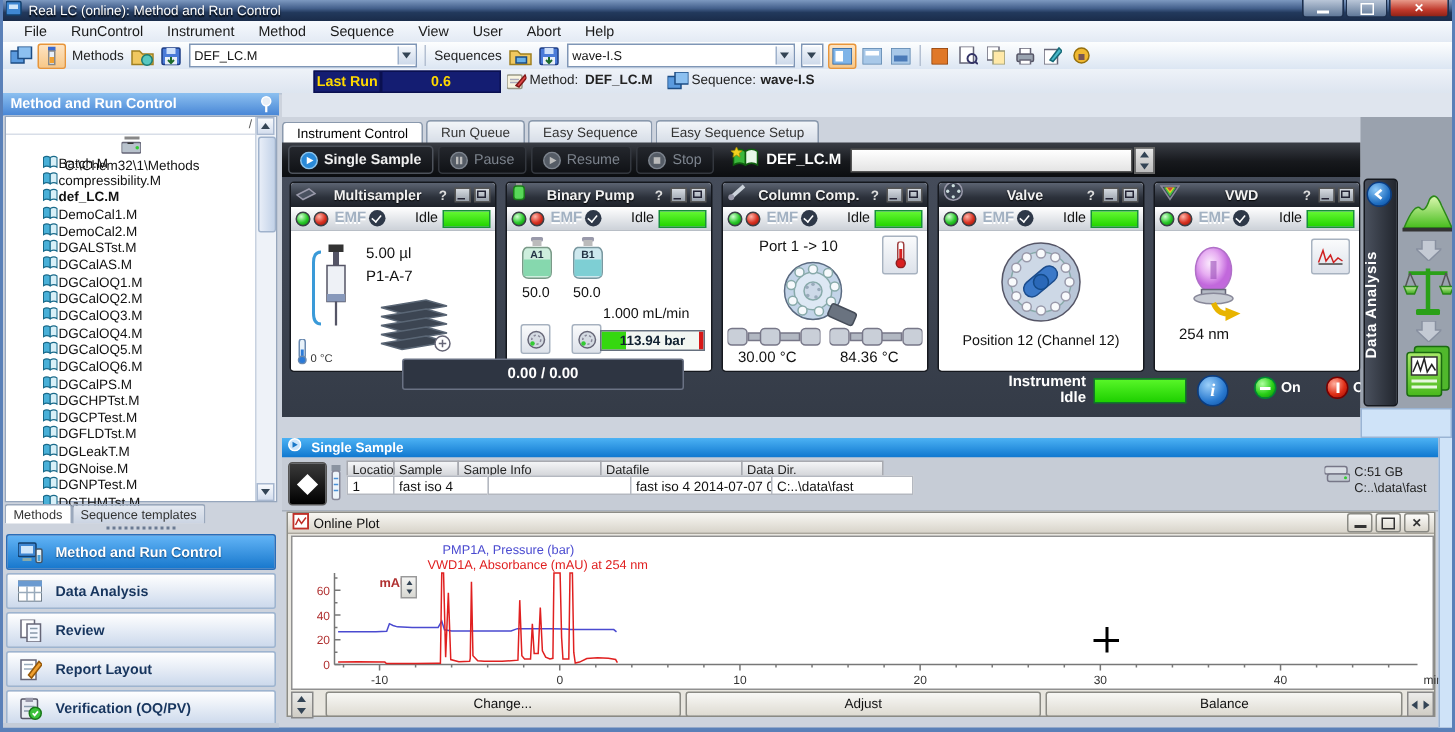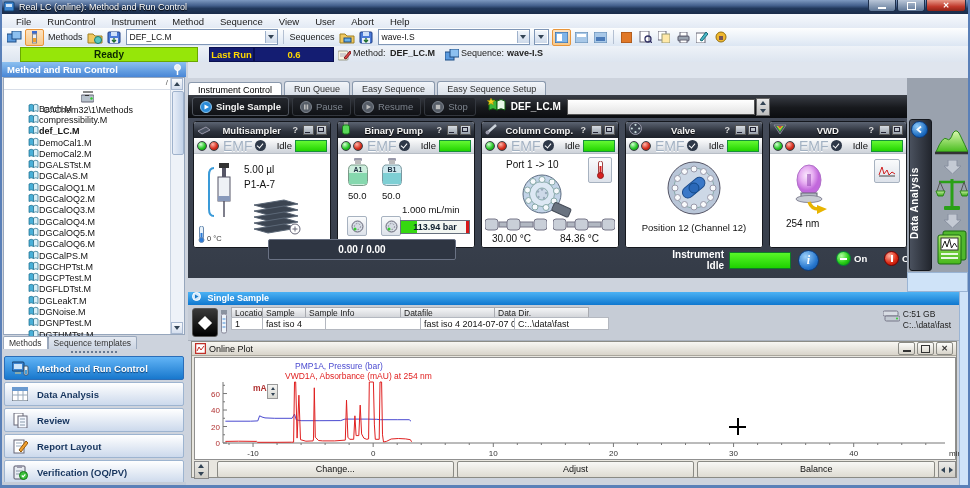--- a/index.html
+++ b/index.html
@@ -81,21 +81,21 @@
   .ptitle{height:16px;background:linear-gradient(#5c6472,#2c313b 60%,#1e222a);display:flex;align-items:center;padding:0 3px;}
   .ptext{flex:1;text-align:center;color:#f2f2f2;font-size:9.5px;font-weight:bold;text-shadow:0 1px 1px #000;}
   .phelp{color:#ddd;font-size:9px;font-weight:bold;margin-right:3px;}
   .pbox{width:9px;height:8px;background:linear-gradient(#d6dbe1,#99a1ab);border:1px solid #555;margin-left:2px;position:relative;}
   .pbox.mn::after{content:"";position:absolute;left:1px;bottom:1px;width:5px;height:1px;background:#223;}
   .pbox.mx::after{content:"";position:absolute;left:1px;top:1px;width:4px;height:3px;border:1px solid #223;}
   .pstatus{height:15px;background:linear-gradient(#ffffff,#cdd2d9);display:flex;align-items:center;padding:0 3px;border-bottom:1px solid #b8bec6;}
   .led{width:10px;height:10px;border-radius:50%;margin-right:2px;border:1px solid #3a3f46;box-sizing:border-box;}
   .led.on{background:radial-gradient(circle at 35% 30%,#d2ffd2,#28c828 55%,#0a7a0a);}
   .led.off{background:radial-gradient(circle at 35% 30%,#ffb4a8,#d83020 55%,#8e1408);}
-  .emf{font-size:14px;font-weight:normal;color:#a2b1c2;text-shadow:0 1px 0 #fff;margin:0 2px;}
+  .emf{font-size:10px;font-weight:bold;color:#a2b1c2;text-shadow:0 1px 0 #fff;margin:0 2px;}
   .chk{width:11px;height:11px;border-radius:50%;background:#2e3848;position:relative;}
   .chk::after{content:"";position:absolute;left:3px;top:2px;width:3px;height:5px;border-right:1.5px solid #fff;border-bottom:1.5px solid #fff;transform:rotate(40deg);}
   .idle{margin-left:auto;font-size:9.5px;color:#111;padding-right:3px;}
   .gbar{width:30px;height:10px;background:linear-gradient(#64f832,#22d400);border:1px solid #17903a;}
   .pbody{position:relative;height:94px;background:#fff;font-size:9.5px;color:#111;}
   .pbtxt{position:absolute;font-size:10px;color:#111;}
   
   .gauge{position:absolute;left:62px;top:66px;width:70px;height:14px;border:1px solid #66707e;box-sizing:border-box;background:linear-gradient(90deg,#35d810 0 24%,#f2f6f2 24% 96%,#d81818 96%);display:flex;align-items:center;justify-content:center;}
   .gauge span{font-size:9px;font-weight:bold;color:#102030;}
   .minibtn{position:absolute;background:linear-gradient(#fafbfc,#dde2ea);border:1px solid #a7b2c0;border-radius:2px;display:flex;align-items:center;justify-content:center;}
@@ -300,21 +300,20 @@
       </span>
     <span class="tico">
         <svg width="12" height="12">
           <circle cx="6" cy="6" r="5" fill="#f0b830" stroke="#96700e"></circle>
           <rect x="4" y="5" width="4" height="4" fill="#755"></rect>
         </svg>
       </span>
   </div>
 
   <div class="ab statusbar">
-    <div class="ab ready">Ready</div>
     <div class="ab navybox" style="left:207px;width:43px;">Last Run</div>
     <div class="ab navybox" style="left:252px;width:78px;">0.6</div>
     <span class="ab" style="left:336px;top:1px;"><svg width="13" height="12">
           <rect x="0" y="2" width="10" height="9" rx="1" fill="#f8f4e0" stroke="#998"></rect>
           <line x1="2" y1="5" x2="8" y2="5" stroke="#aab"></line>
           <line x1="2" y1="7" x2="8" y2="7" stroke="#aab"></line>
           <path d="M6 9 L12 2 L13 4 L8 10 Z" fill="#e04848" stroke="#801818"></path>
         </svg></span>
     <span class="ab sbtext" style="left:351px;top:2px;">Method:</span>
     <span class="ab sbtext sbval" style="left:388px;top:2px;">DEF_LC.M</span>

